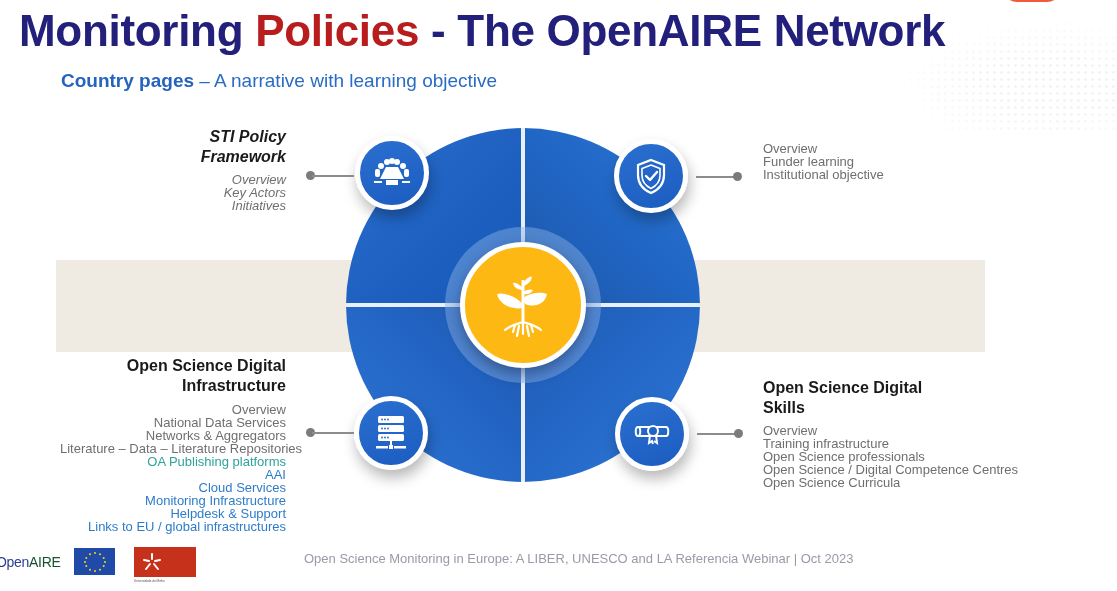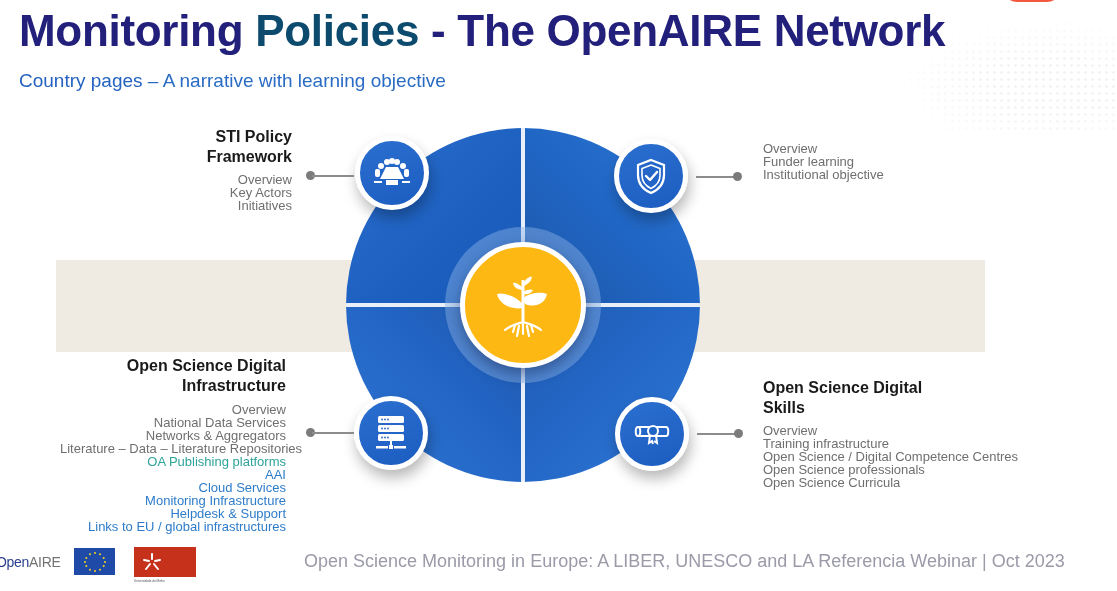--- a/index.html
+++ b/index.html
@@ -18,25 +18,25 @@
             mask-image: radial-gradient(ellipse at 70% 60%, #000 30%, transparent 75%);
   }
   .top-accent {
     position:absolute; left:1003px; top:-14px; width:58px; height:16px;
     background:#f2583e; border-radius:0 0 14px 14px;
   }
   .title {
     left:19px; top:6px; font-size:44px; font-weight:bold; color:#22207a;
     letter-spacing:-0.3px; white-space:nowrap;
   }
-  .title .accent { color:#0c4a6e;text-align:right; }
+  .title .accent { color:#b91c1c;text-align:right; }
   .subtitle {
     left:19px; top:70px; font-size:19px; color:#2a6cc4; white-space:nowrap;
   }
-  .subtitle b { font-weight:normal; color:#2563c0; }
+  .subtitle b { font-weight:bold; color:#2563c0;margin-left:42px; }
 
   .band {
     left:56px; top:260px; width:929px; height:92px; background:#efebe3;
   }
 
   
   .wheel {
     left:346px; top:128px; width:354px; height:354px; border-radius:50%;
     overflow:hidden;
   }
@@ -76,26 +76,26 @@
 
   .head {
     font-size:16px; font-weight:bold; color:#1a1a1a; line-height:20px;
   }
   .items { font-size:13px; color:#6f6f6f; line-height:13px; }
   .items .teal { color:#2ea39a; }
   .items .blue { color:#2e7cc9; }
   .right { text-align:right; }
 
   .footer-text {
-    left:304px; top:551px; font-size:18px; color:#9a9aa8; white-space:nowrap;
+    left:304px; top:551px; font-size:13px; color:#9a9aa8; white-space:nowrap;
   }
   .logo-openaire {
     left:-4px; top:554px; font-size:14px; color:#2b3f8f; white-space:nowrap; letter-spacing:-0.3px;
   }
-  .logo-openaire .aire { color:#737373; }
+  .logo-openaire .aire { color:#14532d; }
   .logo-eu {
     left:74px; top:548px; width:41px; height:27px; background:#1f4aa8;
     display:flex; align-items:center; justify-content:center;
   }
   .logo-uminho {
     left:134px; top:547px; width:62px; height:30px; background:#c6311c;
     display:flex; align-items:center; padding-left:8px; box-sizing:border-box;
   }
   .logo-uminho-caption {
     left:134px; top:579px; font-size:3px; color:#555; white-space:nowrap;
@@ -203,21 +203,21 @@
 
 <div class="abs conn-line" style="left:696px; top:176px; width:40px;"></div>
 <div class="abs conn-dot" style="left:733px; top:172px;"></div>
 
 <div class="abs conn-dot" style="left:306px; top:428px;"></div>
 <div class="abs conn-line" style="left:312px; top:432px; width:42px;"></div>
 
 <div class="abs conn-line" style="left:697px; top:433px; width:40px;"></div>
 <div class="abs conn-dot" style="left:734px; top:429px;"></div>
 
-<div class="abs right" style="left:156px; top:127px; width:136px;">
+<div class="abs right" style="left:150px; top:127px; width:136px;font-style:italic;">
   <div class="head">
     <div>STI Policy</div>
     <div>Framework</div>
   </div>
   <div class="items" style="margin-top:6px;">
     <div>Overview</div>
     <div>Key Actors</div>
     <div>Initiatives</div>
   </div>
 </div>
@@ -250,22 +250,22 @@
 </div>
 
 <div class="abs" style="left:763px; top:378px; width:280px;">
   <div class="head">
     <div>Open Science Digital</div>
     <div>Skills</div>
   </div>
   <div class="items" style="margin-top:6px;">
     <div>Overview</div>
     <div>Training infrastructure</div>
+    <div>Open Science professionals</div>
     <div>Open Science / Digital Competence Centres</div>
-    <div>Open Science professionals</div>
     <div>Open Science Curricula</div>
   </div>
 </div>
 
 <div class="abs logo-openaire">
   <span>Open</span><span class="aire">AIRE</span>
 </div>
 <div class="abs logo-eu">
   <svg width="24" height="22" viewBox="0 0 24 22">
     <g fill="#f7d417">

